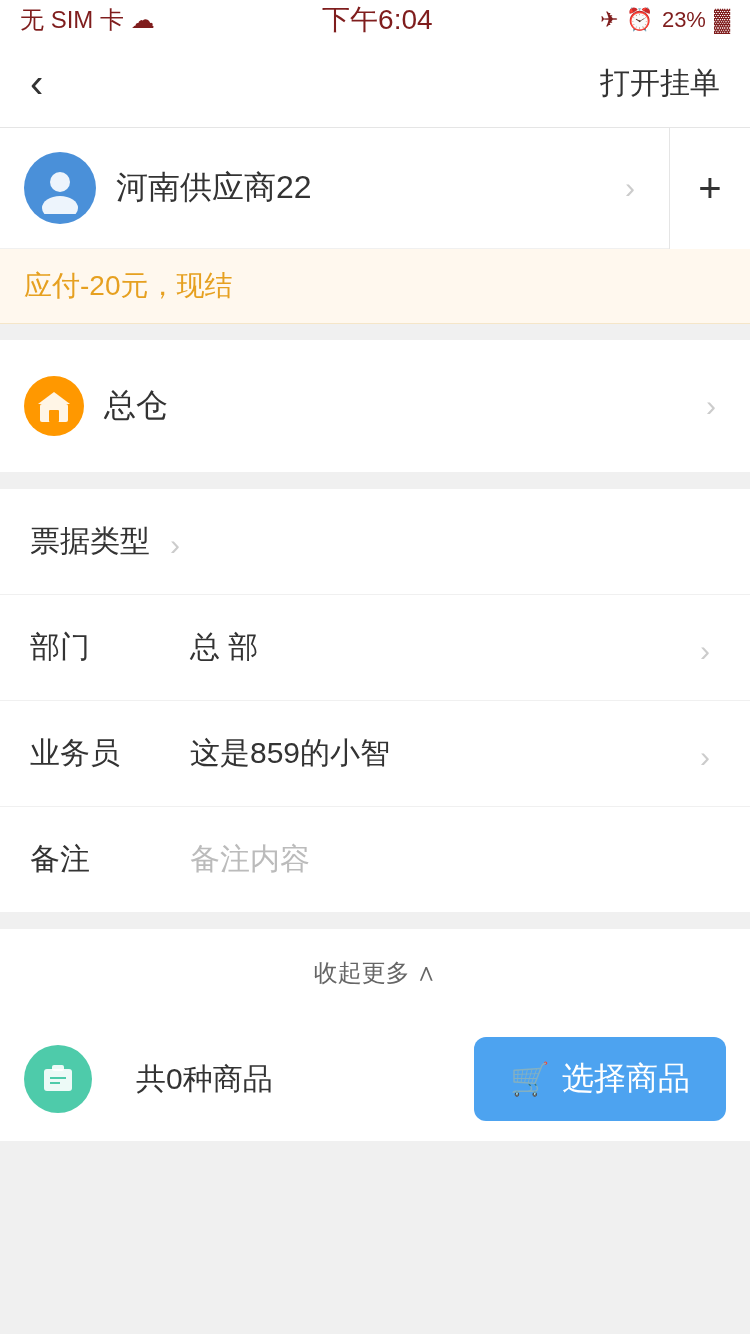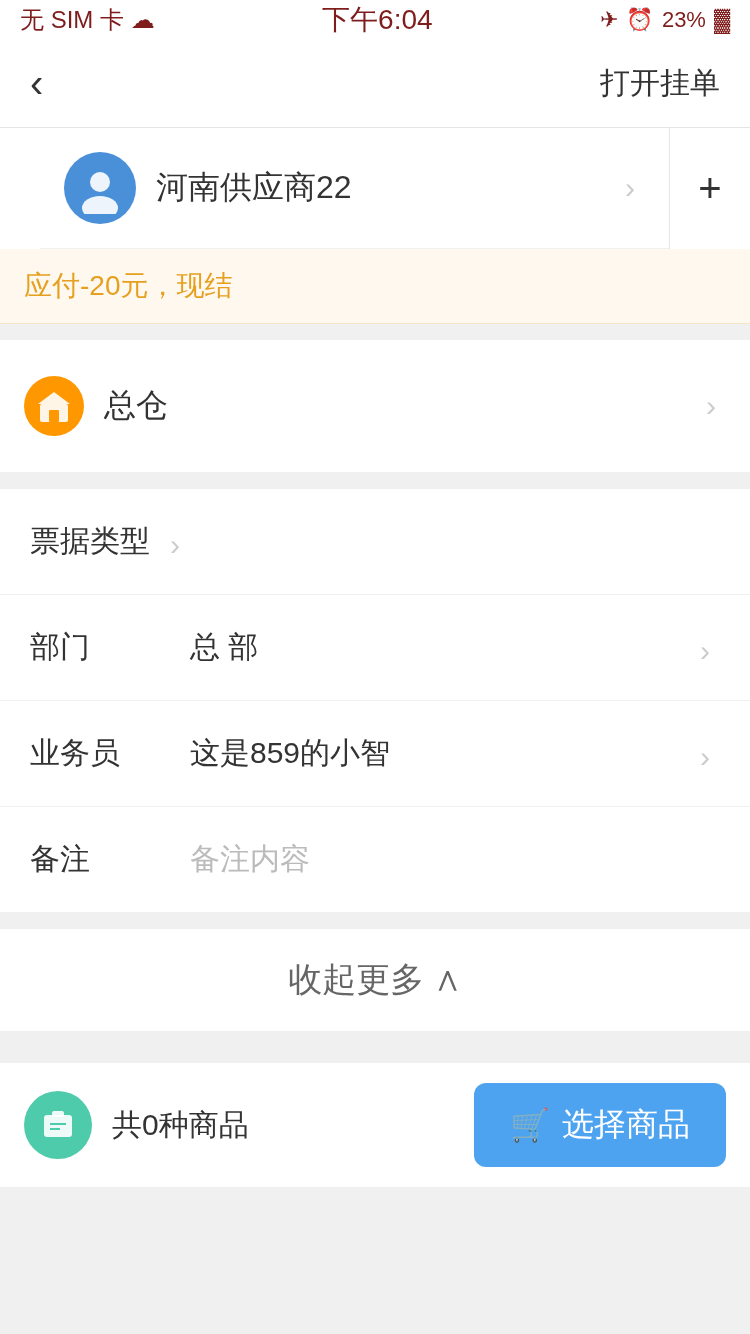--- a/index.html
+++ b/index.html
@@ -74,21 +74,20 @@
       background: #fff;
       display: flex;
       align-items: stretch;
     }
     .supplier-main {
       flex: 1;
       display: flex;
       align-items: center;
       padding: 24px 24px;
       border-bottom: 1px solid #f0f0f0;
-      margin-left: 40px;
     }
     .supplier-avatar {
       width: 72px;
       height: 72px;
       border-radius: 50%;
       background: #4a90d9;
       display: flex;
       align-items: center;
       justify-content: center;
       margin-right: 20px;
@@ -189,24 +188,24 @@
     }
 
     
     .collapse-bar {
       background: #fff;
       display: flex;
       align-items: center;
       justify-content: center;
       padding: 28px 17px;
       border-top: 1px solid #f0f0f0;
-      font-size: 34px;
+      font-size: 24px;
       color: #666;
       cursor: pointer;
-      margin-bottom: 32px;
+      margin-bottom: 0;
     }
 
     
     .product-bar {
       background: #fff;
       display: flex;
       align-items: center;
       padding: 20px 24px;
       gap: 20px;
     }
@@ -217,20 +216,21 @@
       background: #4ecbaa;
       display: flex;
       align-items: center;
       justify-content: center;
       flex-shrink: 0;
     }
     .product-count {
       flex: 1;
       font-size: 30px;
       color: #333;
+      margin-left: 24px;
     }
     .select-btn {
       background: #4da3f0;
       color: #fff;
       border: none;
       border-radius: 12px;
       padding: 20px 36px;
       font-size: 32px;
       display: flex;
       align-items: center;

